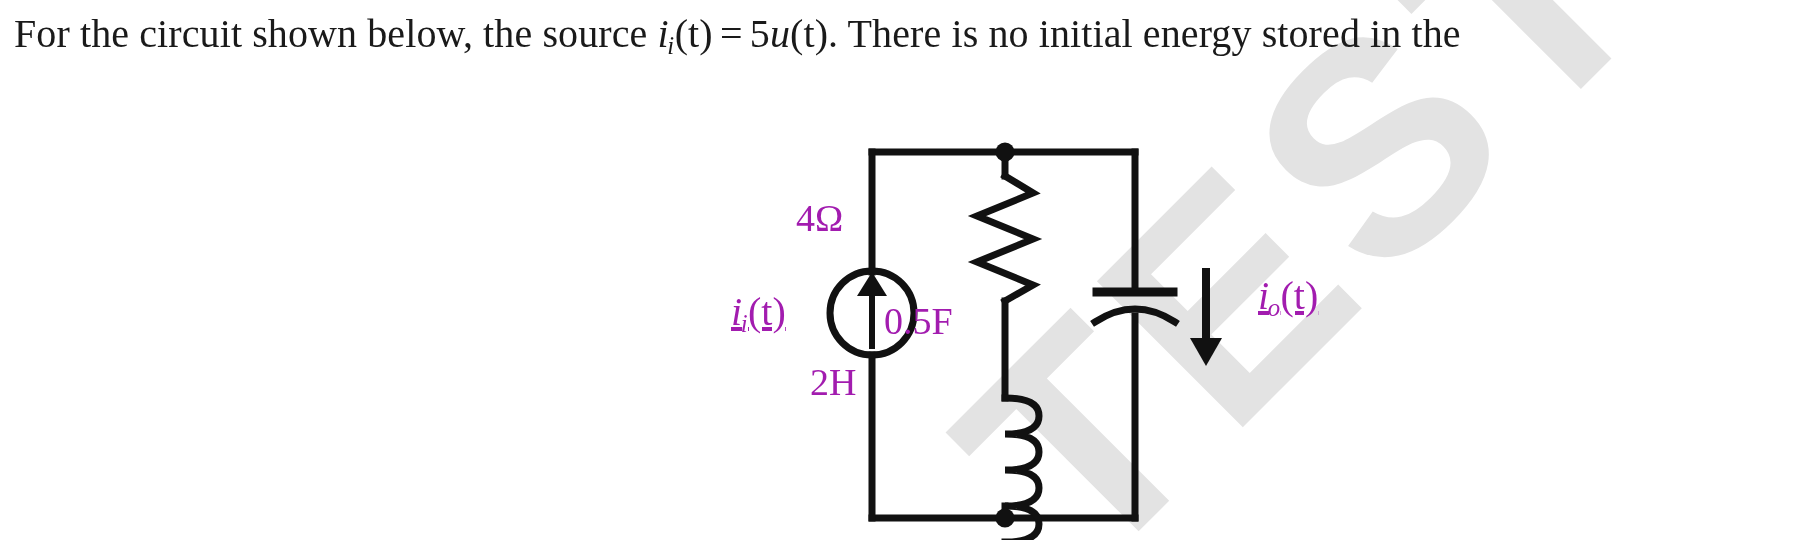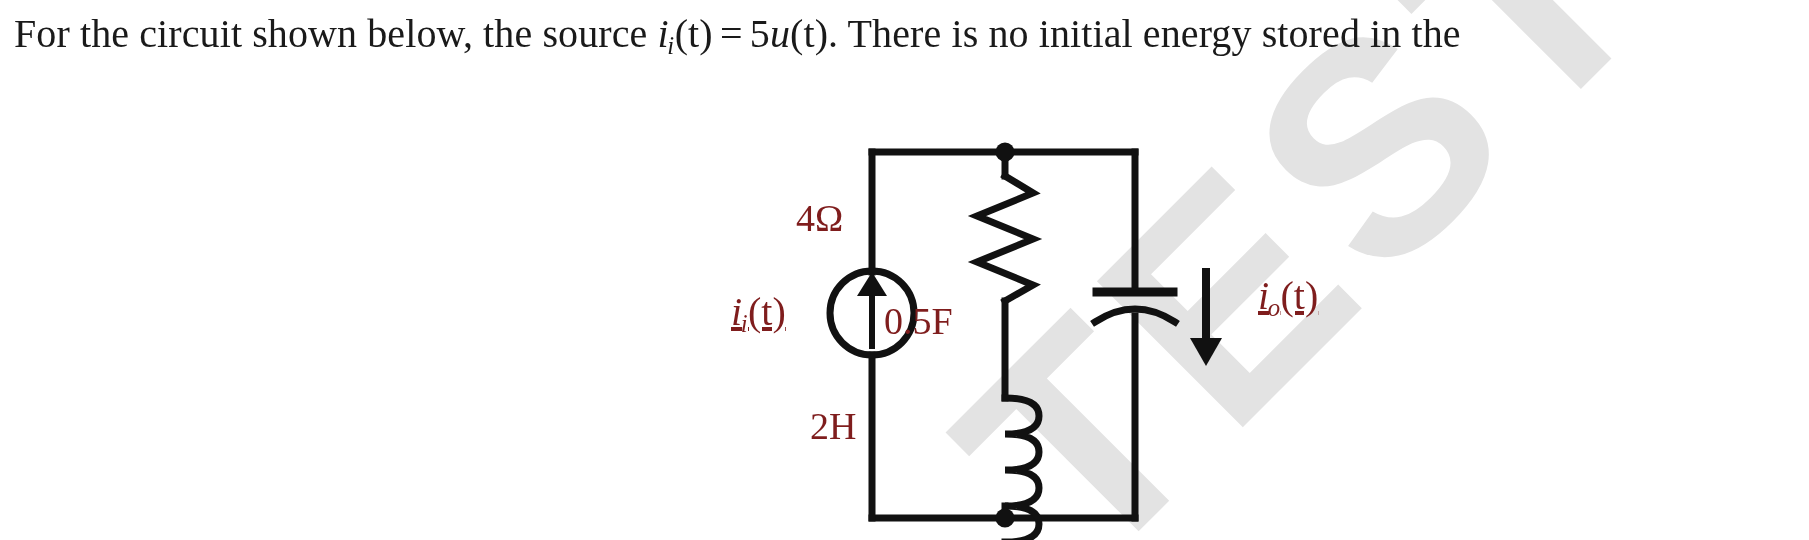--- a/index.html
+++ b/index.html
@@ -62,21 +62,21 @@
     width: 1809px;
     height: 540px;
     z-index: 1;
   }
   .clabel {
     position: absolute;
     z-index: 3;
     font-size: 38px;
     line-height: 1;
     white-space: nowrap;
-    color: #7f1d1d;
+    color: #a21caf;
   }
   .clabel.math { font-size: 40px; text-decoration: underline; }
 </style>
 </head>
 <body>
 
 <div id="page">
 
   <svg id="watermark" viewBox="0 0 900 660" xmlns="http://www.w3.org/2000/svg" aria-hidden="true">
     <text x="450" y="350" transform="rotate(-45 450 350)" text-anchor="middle" font-family="Liberation Sans, DejaVu Sans, sans-serif" font-size="300" font-weight="bold" letter-spacing="14" fill="#e3e3e3">TEST</text>
@@ -141,19 +141,19 @@
     <polygon points="1206,366 1190,338 1222,338" fill="#111111" stroke="none"></polygon>
 
     <circle cx="1005" cy="152" r="9.5" fill="#111111" stroke="none"></circle>
     <circle cx="1005" cy="518" r="9.5" fill="#111111" stroke="none"></circle>
   </svg>
 
   <div class="clabel math" style="left:731px; top:292px;"><span class="mi">i</span><span class="sub">i</span><span class="mi paren">(t)</span></div>
 
   <div class="clabel" style="left:796px; top:199px;">4Ω</div>
 
-  <div class="clabel" style="left:810px; top:363px;margin-top:44px;">2H</div>
+  <div class="clabel" style="left:810px; top:363px;">2H</div>
 
   <div class="clabel" style="left:884px; top:291px;margin-top:11px;">0.5F</div>
 
   <div class="clabel math" style="left:1238px; top:276px;margin-left:20px;"><span class="mi">i</span><span class="sub">o</span><span class="mi paren">(t)</span></div>
 
 </div>
 
 </body></html>

